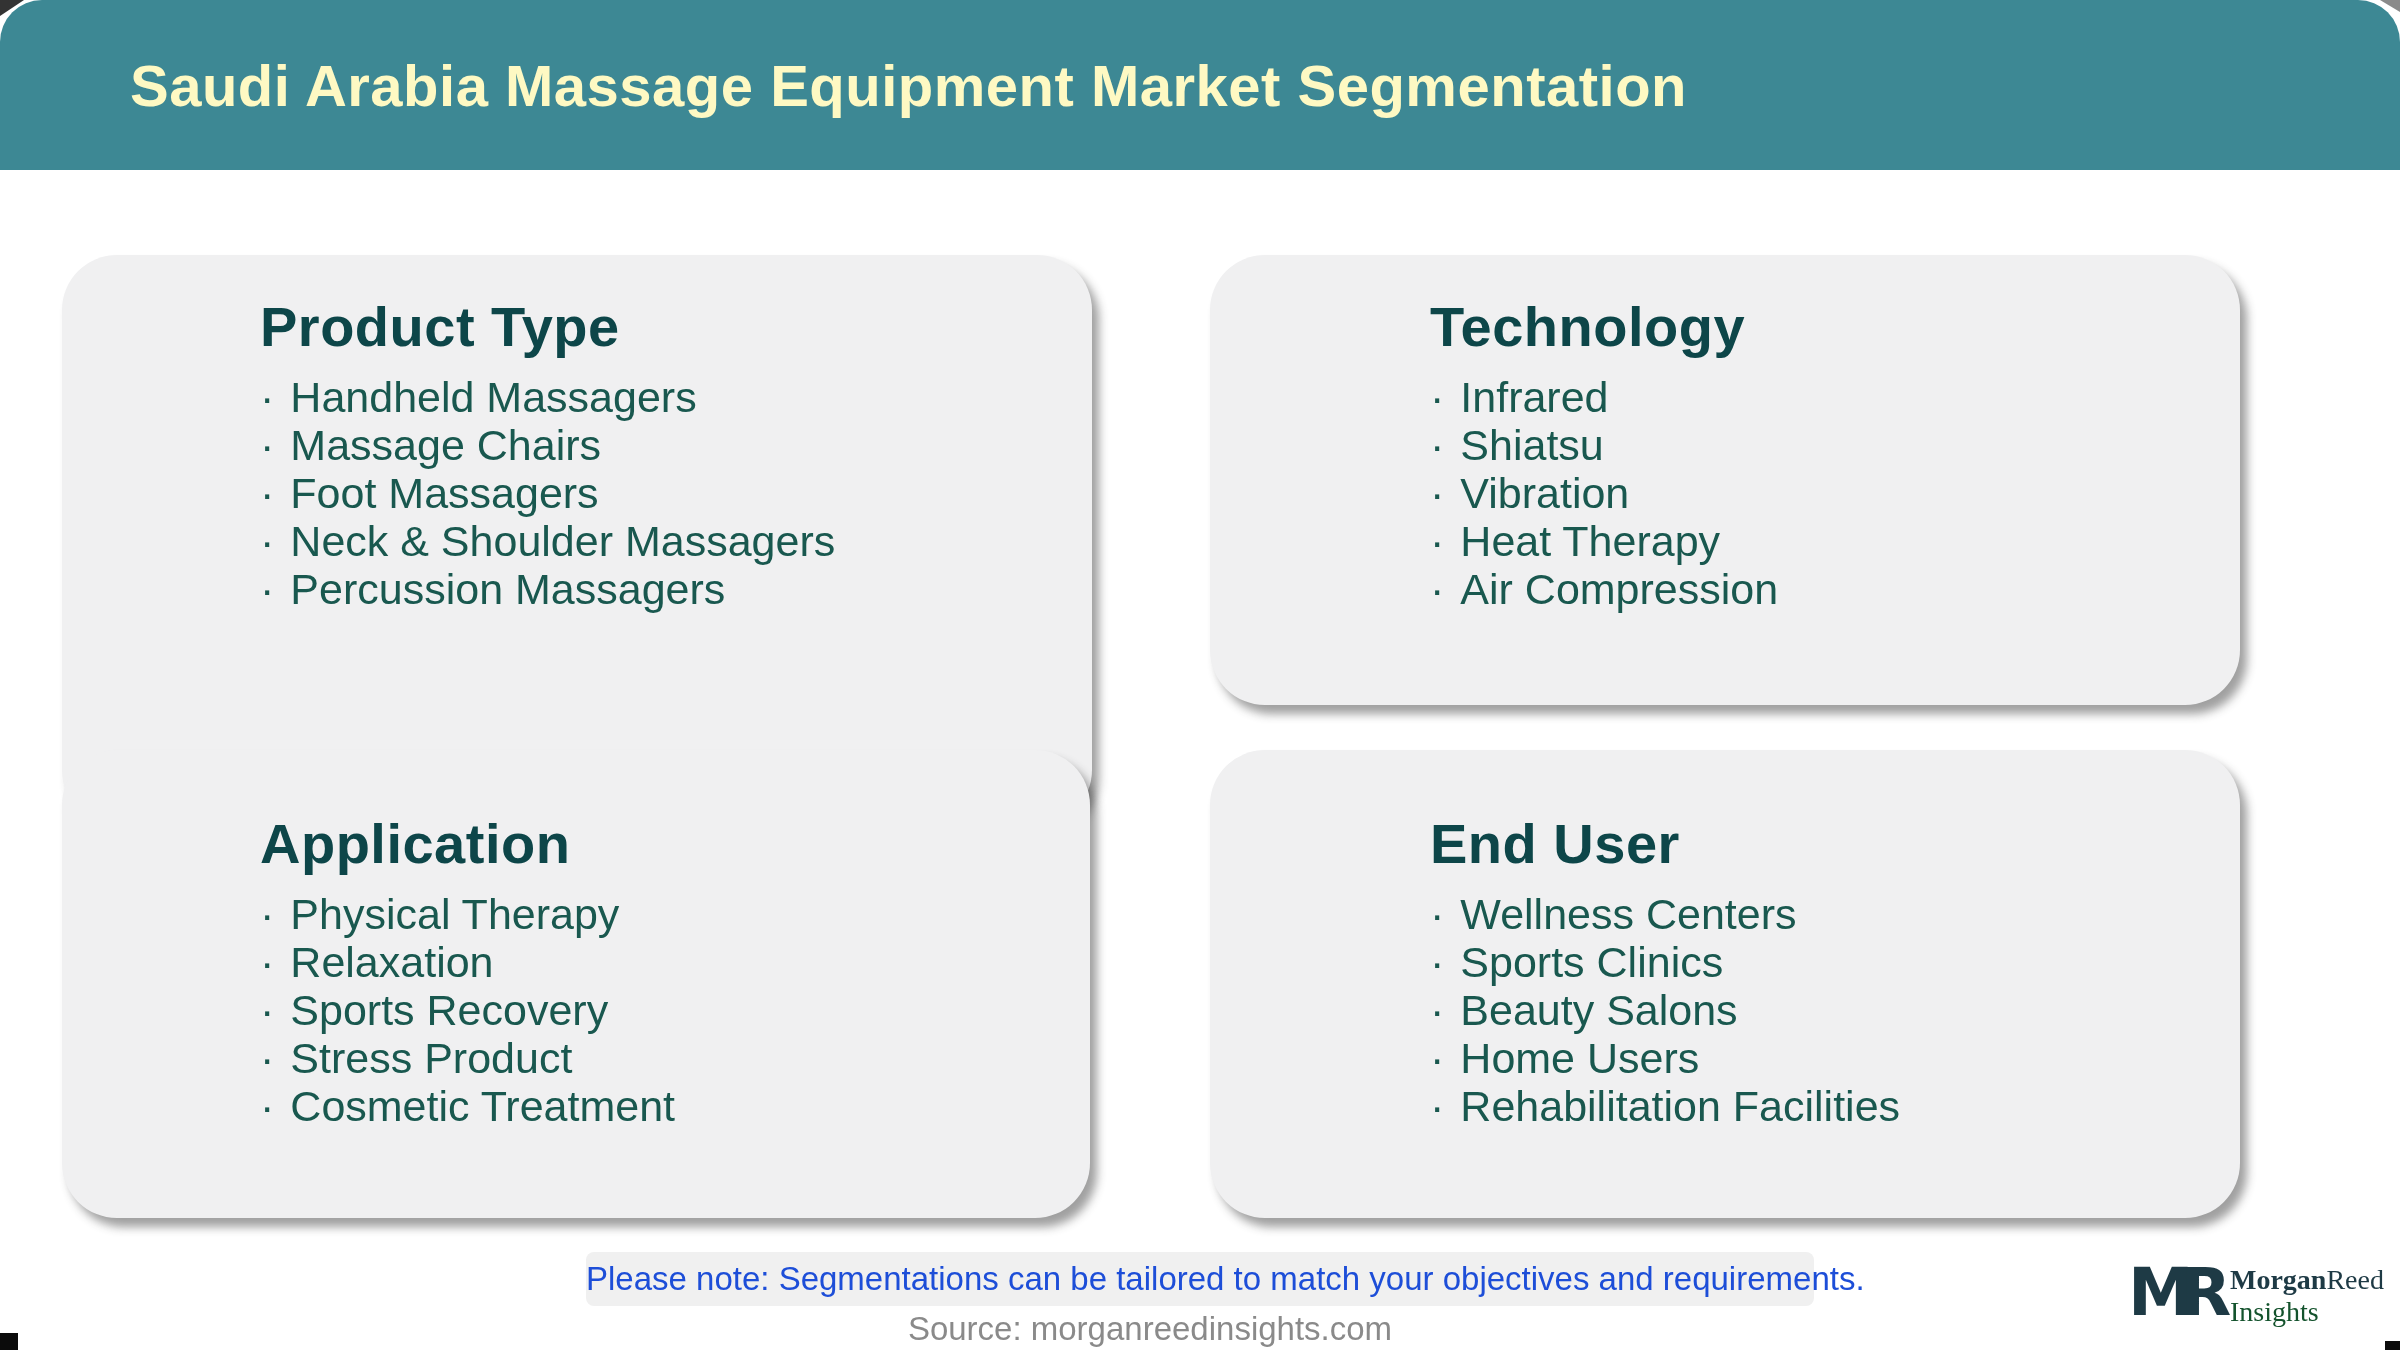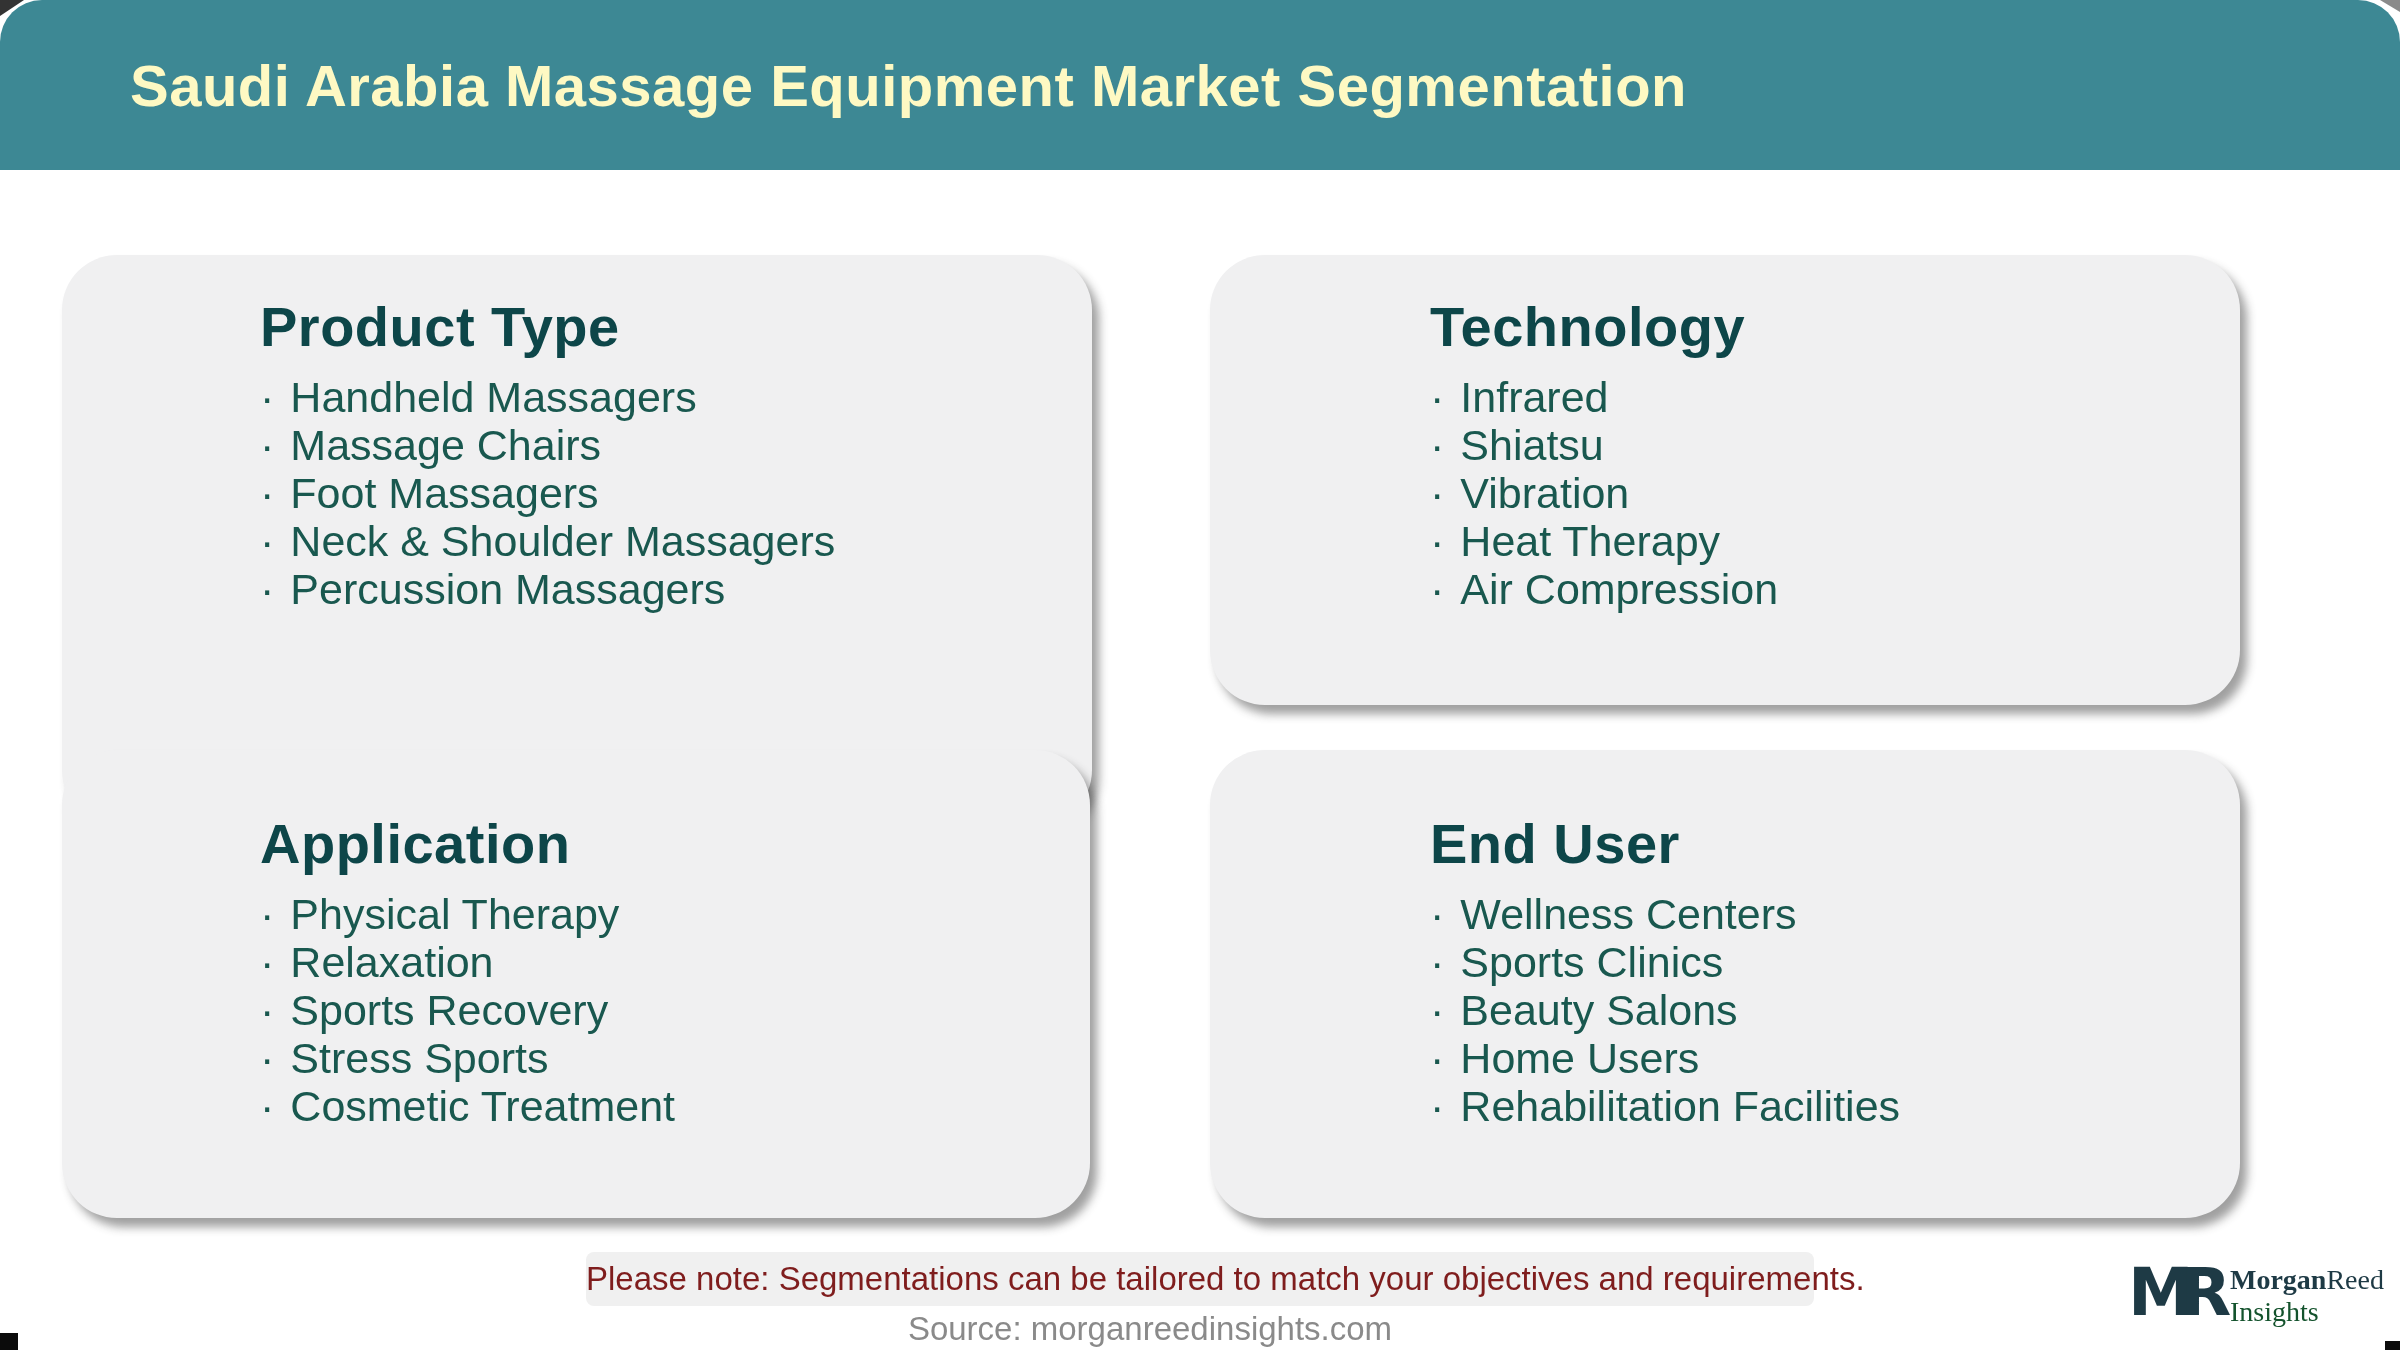--- a/index.html
+++ b/index.html
@@ -97,21 +97,21 @@
   
   .note-bar {
     position: absolute;
     left: 586px; top: 1252px;
     width: 1228px; height: 54px;
     background: #f0f0f0;
     border-radius: 8px;
     text-align: center;
     line-height: 54px;
     font-size: 33px;
-    color: #7f1d1d;
+    color: #1d4ed8;
     white-space: nowrap;
   }
   .source-line {
     position: absolute;
     left: 0; top: 1310px;
     width: 2300px;
     text-align: center;
     font-size: 33px;
     color: #8a8a8a;
   }
@@ -182,21 +182,21 @@
     <div class="item"><span class="bullet">·</span><span>Vibration</span></div>
     <div class="item"><span class="bullet">·</span><span>Heat Therapy</span></div>
     <div class="item"><span class="bullet">·</span><span>Air Compression</span></div>
   </section>
 
   <section class="card c3">
     <h2>Application</h2>
     <div class="item"><span class="bullet">·</span><span>Physical Therapy</span></div>
     <div class="item"><span class="bullet">·</span><span>Relaxation</span></div>
     <div class="item"><span class="bullet">·</span><span>Sports Recovery</span></div>
-    <div class="item"><span class="bullet">·</span><span>Stress Sports</span></div>
+    <div class="item"><span class="bullet">·</span><span>Stress Product</span></div>
     <div class="item"><span class="bullet">·</span><span>Cosmetic Treatment</span></div>
   </section>
 
   <section class="card c4">
     <h2>End User</h2>
     <div class="item"><span class="bullet">·</span><span>Wellness Centers</span></div>
     <div class="item"><span class="bullet">·</span><span>Sports Clinics</span></div>
     <div class="item"><span class="bullet">·</span><span>Beauty Salons</span></div>
     <div class="item"><span class="bullet">·</span><span>Home Users</span></div>
     <div class="item"><span class="bullet">·</span><span>Rehabilitation Facilities</span></div>

